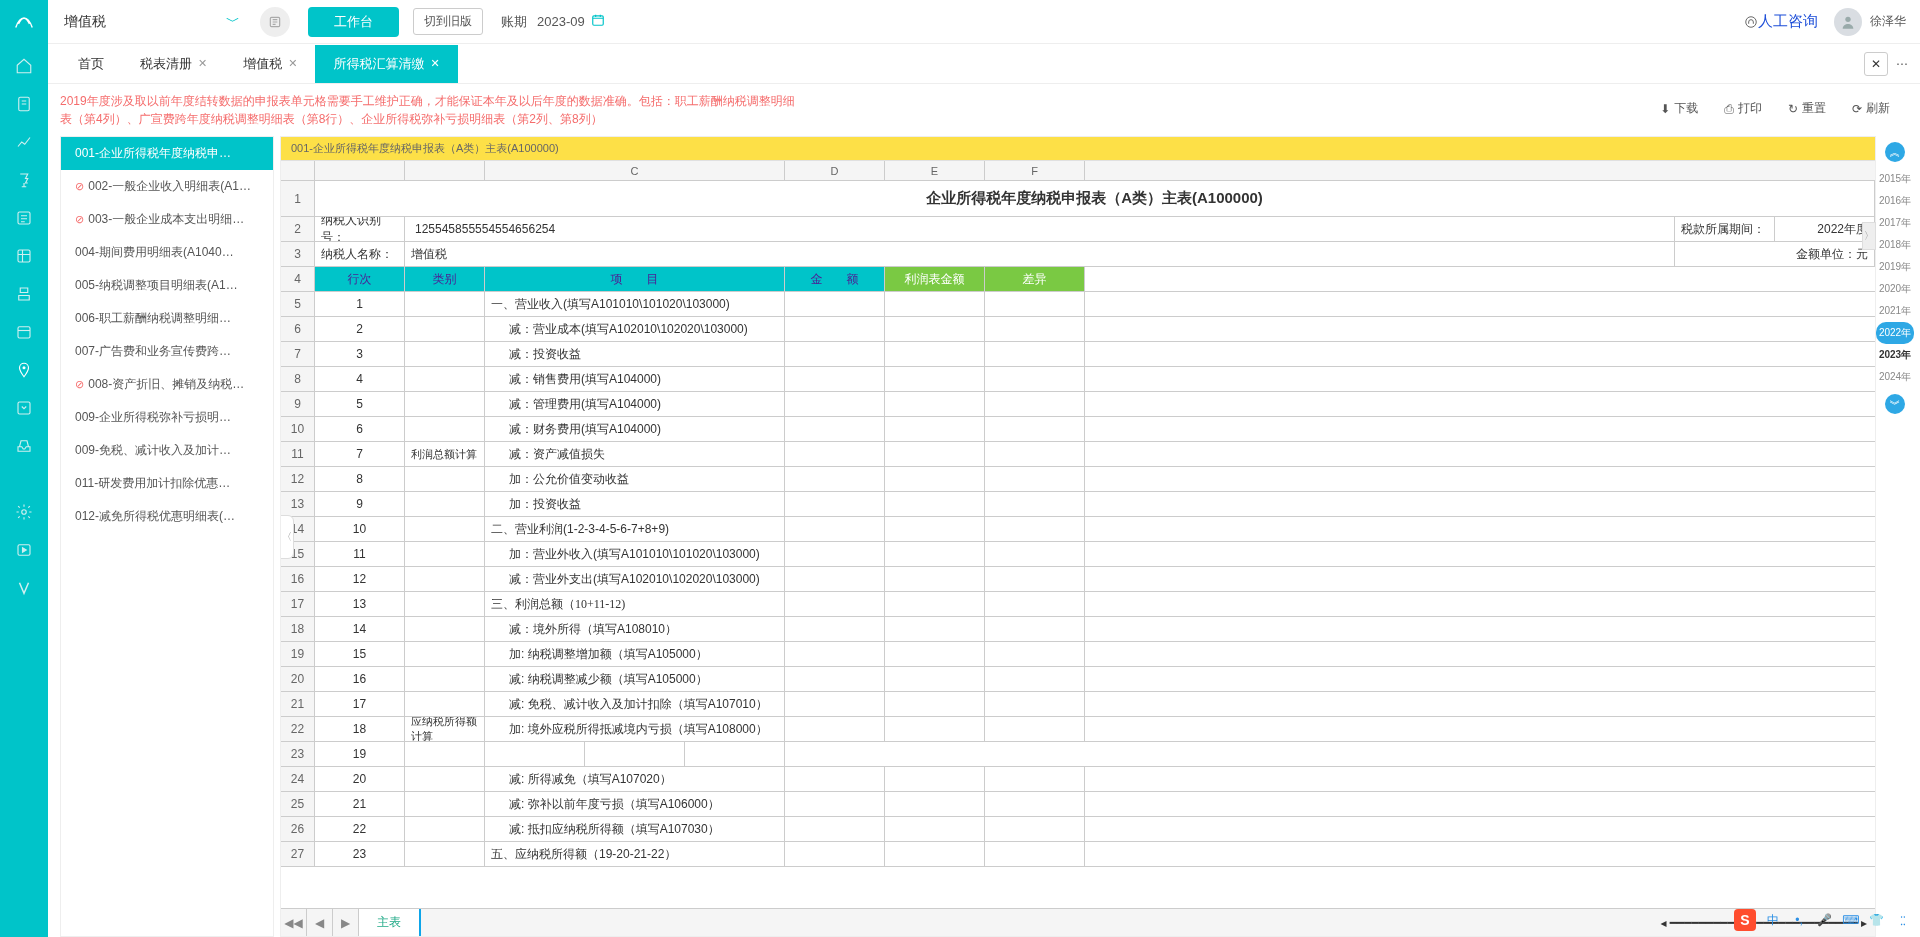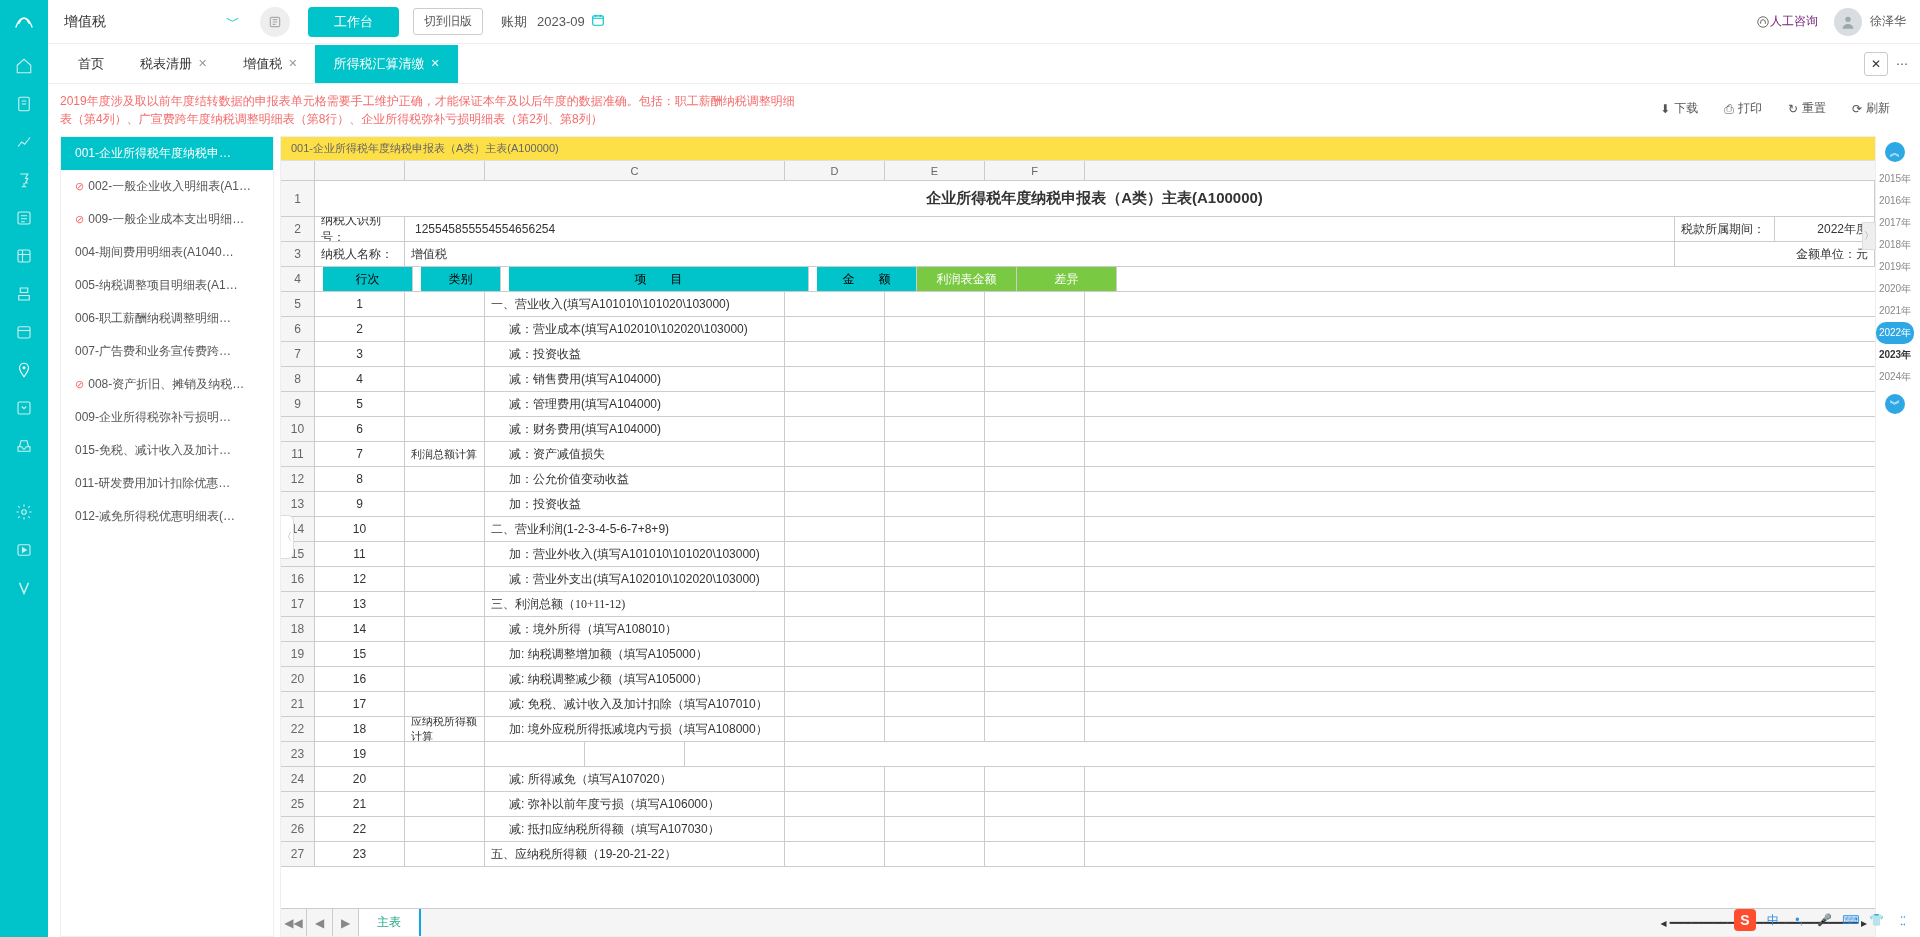--- a/index.html
+++ b/index.html
@@ -9,21 +9,21 @@
 .logo svg { width:22px; height:22px; }
 .org-select { margin-left:16px; font-size:14px; color:#333; display:flex; align-items:center; gap:120px; cursor:pointer; }
 .org-select .chev { color:#00c4c9; font-size:14px; }
 .circle-btn { width:30px; height:30px; border-radius:50%; background:#eee; display:flex; align-items:center; justify-content:center; margin-left:20px; color:#aaa; }
 .wkbtn { margin-left:18px; background:#00c4c9; color:#fff; padding:6px 26px; border-radius:4px; font-size:13px; }
 .oldver { margin-left:14px; border:1px solid #ccc; padding:4px 10px; border-radius:3px; font-size:12px; color:#555; }
 .period-label { margin-left:18px; font-size:13px; color:#555; }
 .period-val { margin-left:10px; font-size:13px; color:#555; }
 .cal-icon { margin-left:6px; color:#00c4c9; }
 .spacer { flex:1; }
-.consult { display:flex; align-items:center; gap:0; color:#701a75; font-size:12px; }
+.consult { display:flex; align-items:center; gap:0; color:#1d4ed8; font-size:15px; }
 .avatar { width:28px; height:28px; border-radius:50%; background:#d9dde2; margin:0 8px 0 16px; display:flex; align-items:center; justify-content:center; }
 .username { font-size:12px; color:#555; }
 
 .sidebar { position:absolute; left:0; top:44px; bottom:0; width:48px; background:#00c4c9; display:flex; flex-direction:column; align-items:center; padding-top:12px; gap:18px; }
 .side-ic { width:20px; height:20px; display:flex; align-items:center; justify-content:center; color:#cfeff0; cursor:pointer; position:relative; }
 .side-ic.active { color:#fff; }
 .side-ic svg { width:18px; height:18px; }
 .side-sep { height:10px; }
 
 .tabbar { position:absolute; left:48px; right:0; top:44px; height:40px; display:flex; align-items:center; padding:0 12px; border-bottom:1px solid #eee; }
@@ -53,21 +53,21 @@
 .gc { border-right:1px solid #ccc; text-align:center; font-size:11px; color:#666; display:flex; align-items:center; justify-content:center; }
 .gc.rownum { width:34px; }
 .c-a { width:90px; } .c-b { width:80px; } .c-c { width:300px; } .c-d { width:100px; } .c-e { width:100px; } .c-f { width:100px; }
 .grid-body { overflow:auto; flex:1; }
 .grow { display:flex; height:25px; border-bottom:1px solid #ccc; }
 .grow.title { height:36px; }
 .cell { border-right:1px solid #ccc; font-size:12px; display:flex; align-items:center; padding:0 6px; overflow:hidden; }
 .cell.rownum { width:34px; background:#f5f5f5; justify-content:center; color:#666; }
 .cell.center { justify-content:center; }
 .hdr-green { background:#7ac943; color:#fff; }
-.hdr-teal { background:#00c4c9; color:#000000; justify-content:center;margin-left:8px; }
+.hdr-teal { background:#00c4c9; color:#4c1d95; justify-content:center; }
 .merged-title { flex:1; border-right:1px solid #ccc; display:flex; align-items:center; justify-content:center; font-size:15px; font-weight:bold; }
 
 .sheet-tabs { height:28px; border-top:1px solid #ccc; display:flex; align-items:center; background:#f5f5f5; }
 .st-nav { width:26px; text-align:center; color:#888; border-right:1px solid #ccc; height:100%; display:flex; align-items:center; justify-content:center; cursor:pointer; }
 .sheet-tab { padding:0 18px; height:100%; display:flex; align-items:center; font-size:12px; background:#fff; border-right:2px solid #0ea5e9; color:#2a8; }
 .h-scroll { flex:1; display:flex; align-items:center; justify-content:flex-end; padding-right:8px; }
 
 .year-rail { position:absolute; right:4px; top:140px; width:42px; display:flex; flex-direction:column; align-items:center; gap:4px; }
 .year-btn { width:38px; height:22px; font-size:10px; color:#888; display:flex; align-items:center; justify-content:center; border-radius:10px; cursor:pointer; }
 .year-btn.on { background:#2ea8e5; color:#fff; }
@@ -245,21 +245,21 @@
     <div class="tree" id="tree">
         <div class="tree-item sel">
           <span>001-企业所得税年度纳税申…</span>
         </div>
         <div class="tree-item">
           <span class="warn">⊘</span>
           <span>002-一般企业收入明细表(A1…</span>
         </div>
         <div class="tree-item">
           <span class="warn">⊘</span>
-          <span>009-一般企业成本支出明细…</span>
+          <span>003-一般企业成本支出明细…</span>
         </div>
         <div class="tree-item">
           <span>004-期间费用明细表(A1040…</span>
         </div>
         <div class="tree-item">
           <span>005-纳税调整项目明细表(A1…</span>
         </div>
         <div class="tree-item">
           <span>006-职工薪酬纳税调整明细…</span>
         </div>
@@ -267,21 +267,21 @@
           <span>007-广告费和业务宣传费跨…</span>
         </div>
         <div class="tree-item">
           <span class="warn">⊘</span>
           <span>008-资产折旧、摊销及纳税…</span>
         </div>
         <div class="tree-item">
           <span>009-企业所得税弥补亏损明…</span>
         </div>
         <div class="tree-item">
-          <span>015-免税、减计收入及加计…</span>
+          <span>009-免税、减计收入及加计…</span>
         </div>
         <div class="tree-item">
           <span>011-研发费用加计扣除优惠…</span>
         </div>
         <div class="tree-item">
           <span>012-减免所得税优惠明细表(…</span>
         </div>
       </div>
 
     <div class="grid-wrap">

